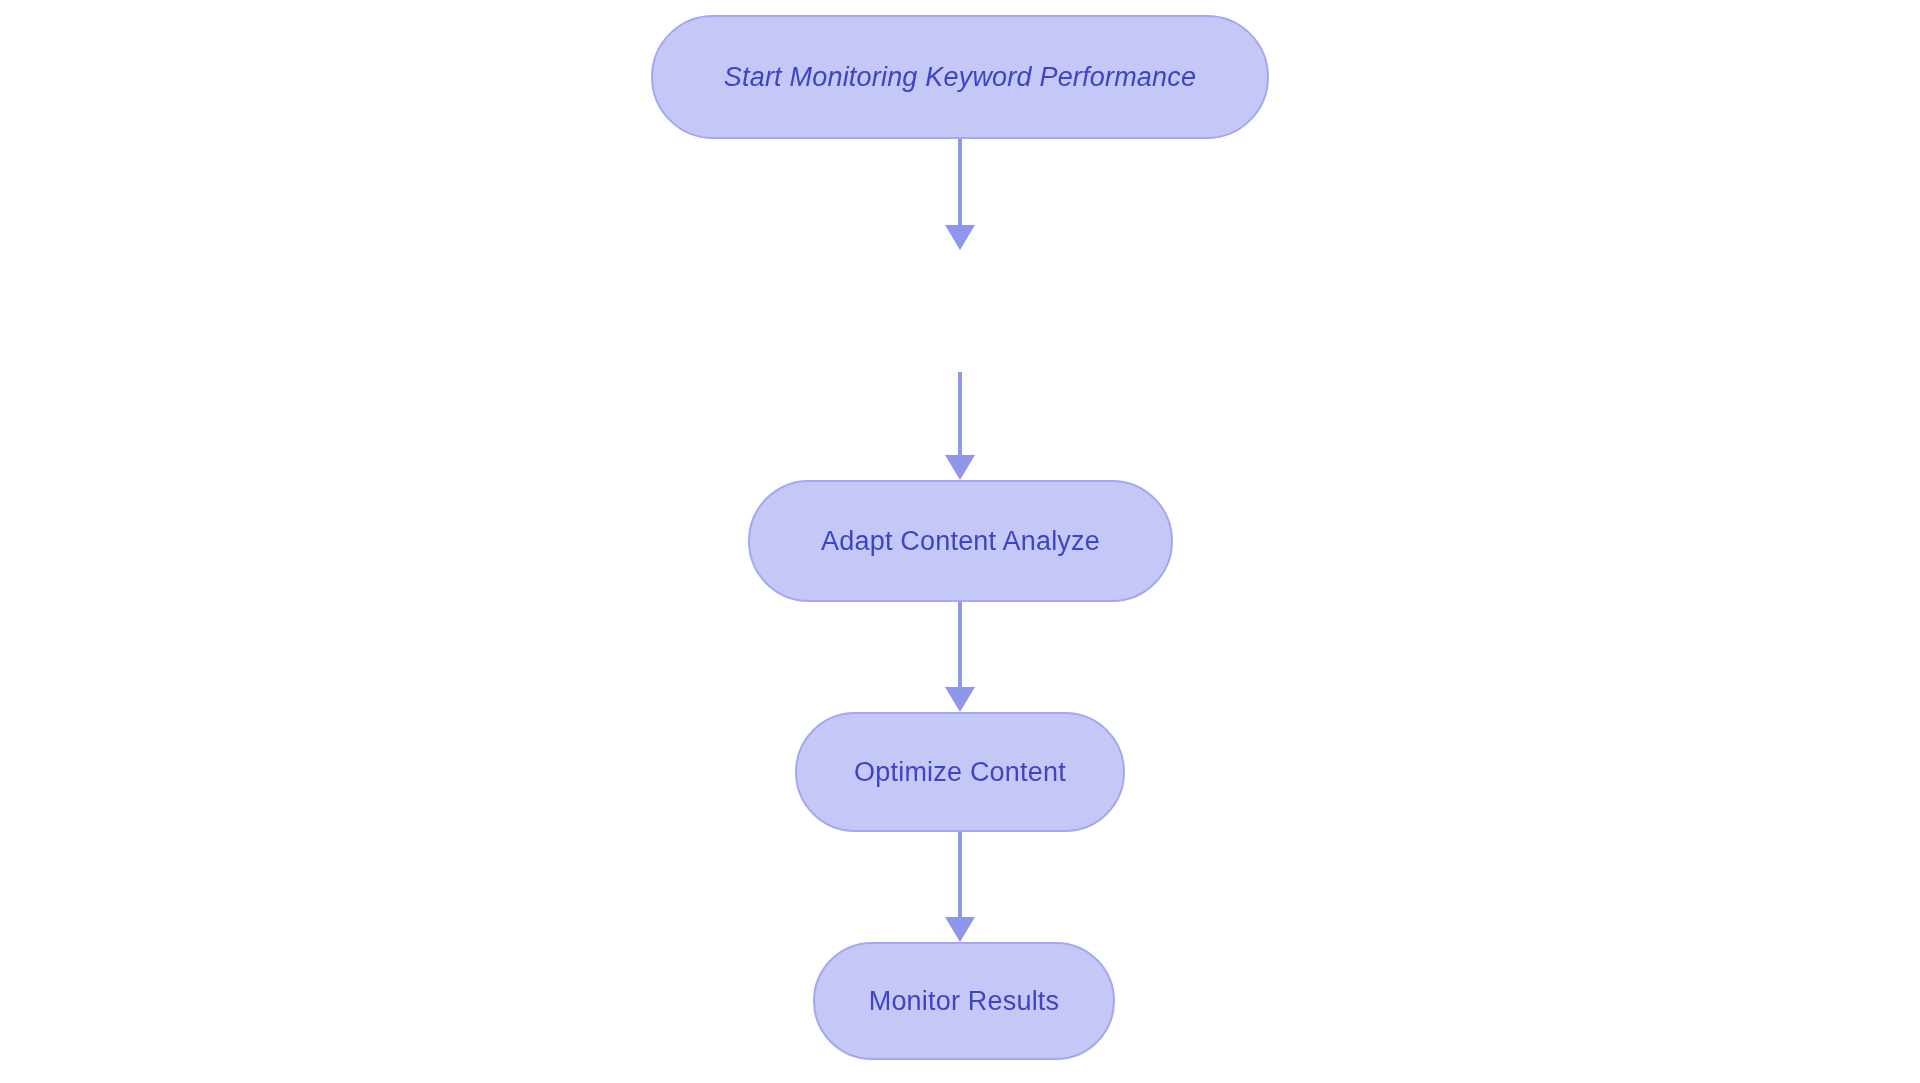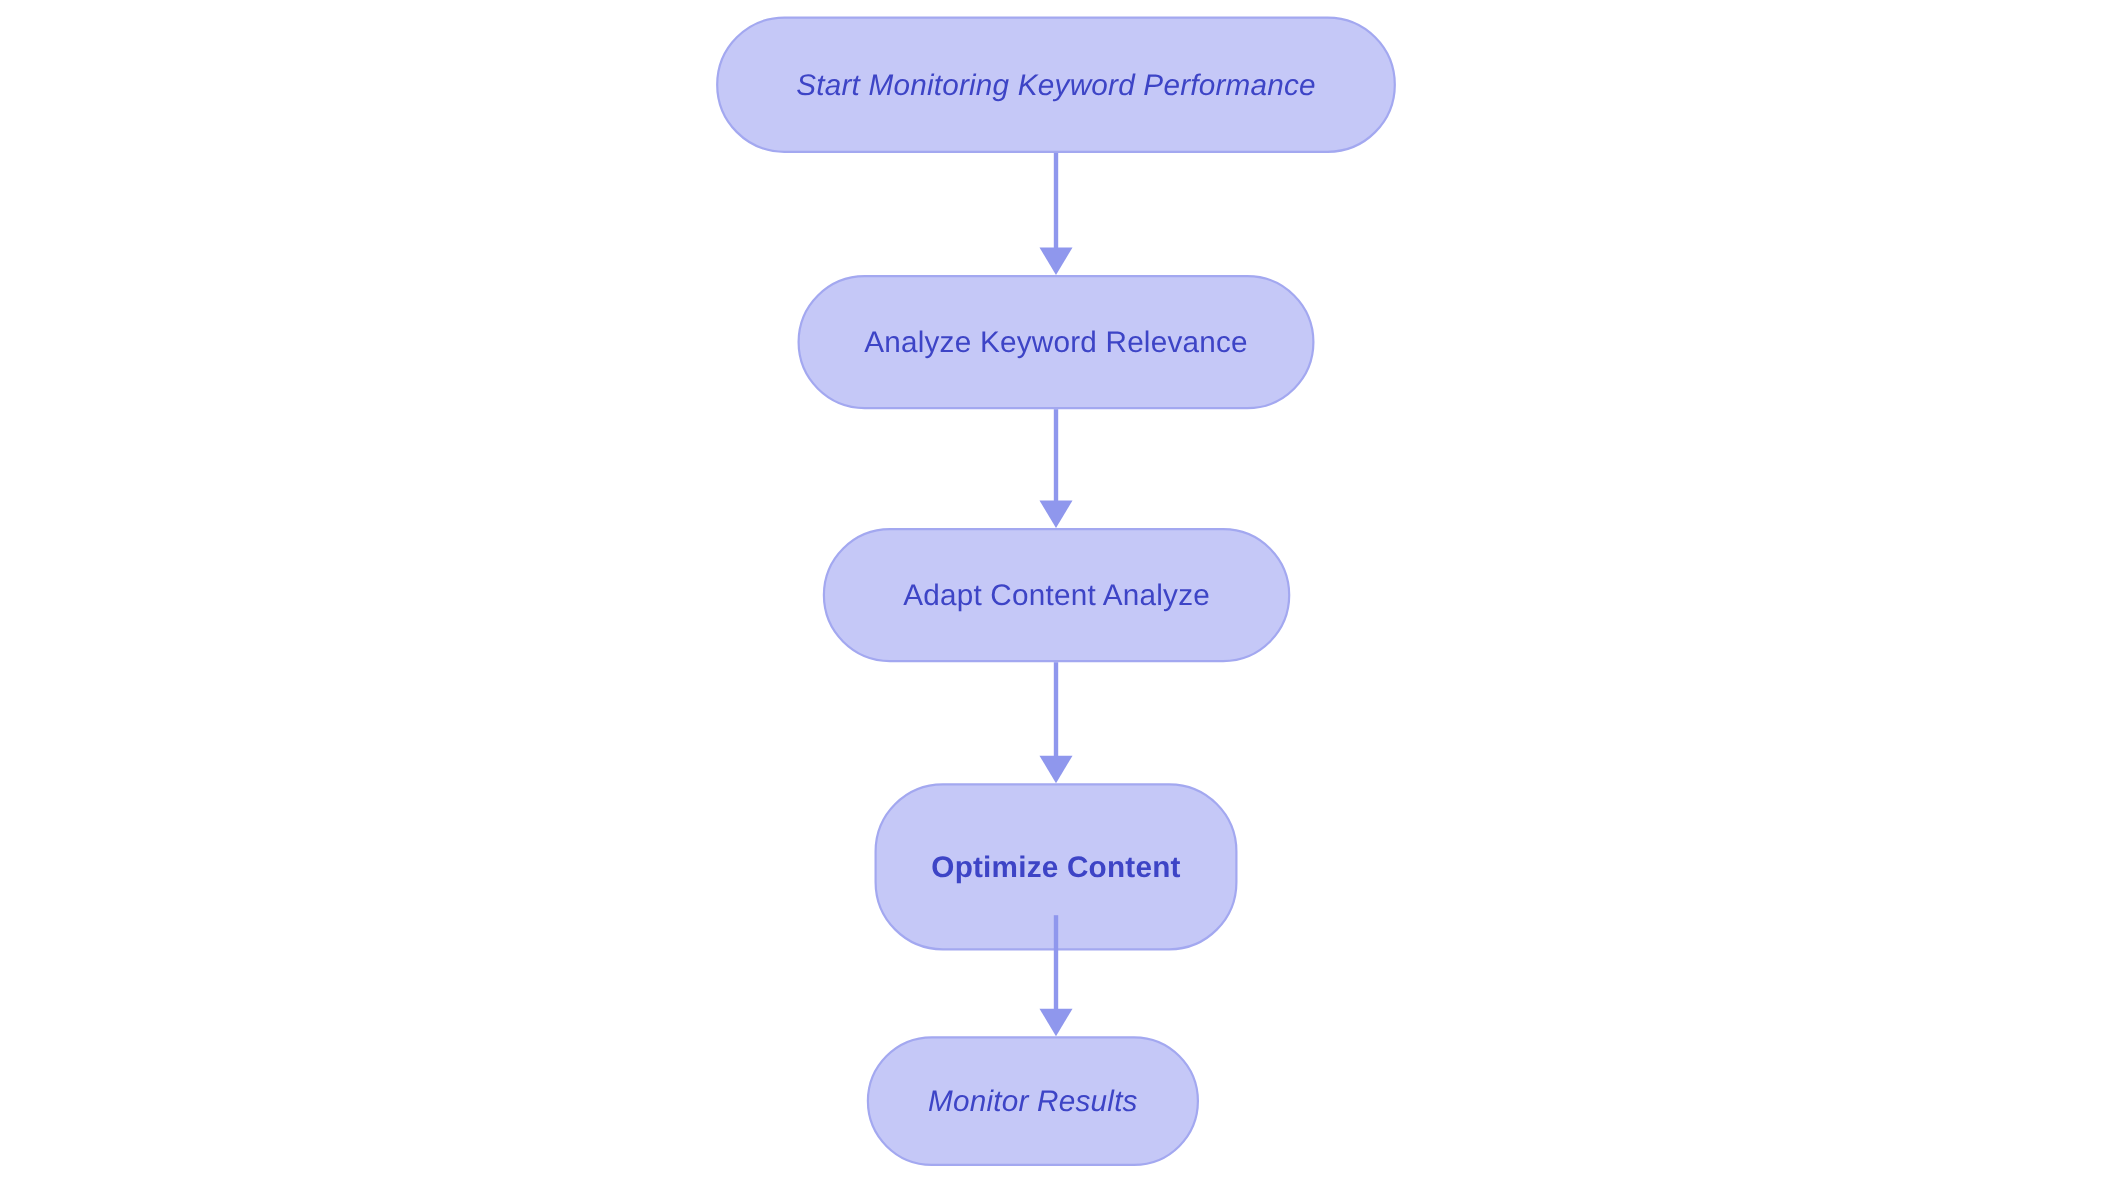--- a/index.html
+++ b/index.html
@@ -33,22 +33,22 @@
     justify-content: center;
     color: var(--node-text);
     font-size: 27px;
     letter-spacing: 0.2px;
     text-align: center;
     white-space: nowrap;
   }
   .n1 { left: 651px; top: 15px;  width: 618px; height: 124px; font-style: italic; }
   .n2 { left: 725px; top: 250px; width: 470px; height: 122px; }
   .n3 { left: 748px; top: 480px; width: 425px; height: 122px; }
-  .n4 { left: 795px; top: 712px; width: 330px; height: 152px; font-weight: bold; }
-  .n5 { left: 788px; top: 942px; width: 302px; height: 118px; font-style: italic; }
+  .n4 { left: 795px; top: 712px; width: 330px; height: 120px; }
+  .n5 { left: 813px; top: 942px; width: 302px; height: 118px; }
 
   .arrow {
     position: absolute;
     left: 945px;
     width: 30px;
   }
   .a1 { top: 139px; height: 111px; }
   .a2 { top: 372px; height: 108px; }
   .a3 { top: 602px; height: 110px; }
   .a4 { top: 832px; height: 110px; }
@@ -78,23 +78,20 @@
 
   <div class="node n1">
     <span>Start Monitoring Keyword Performance</span>
   </div>
 
   <div class="arrow a1">
     <div class="arrow-line"></div>
     <div class="arrow-head"></div>
   </div>
 
-  <div class="node n2">
-    <span>Analyze Keyword Relevance</span>
-  </div>
 
   <div class="arrow a2">
     <div class="arrow-line"></div>
     <div class="arrow-head"></div>
   </div>
 
   <div class="node n3">
     <span>Adapt Content Analyze</span>
   </div>
 

